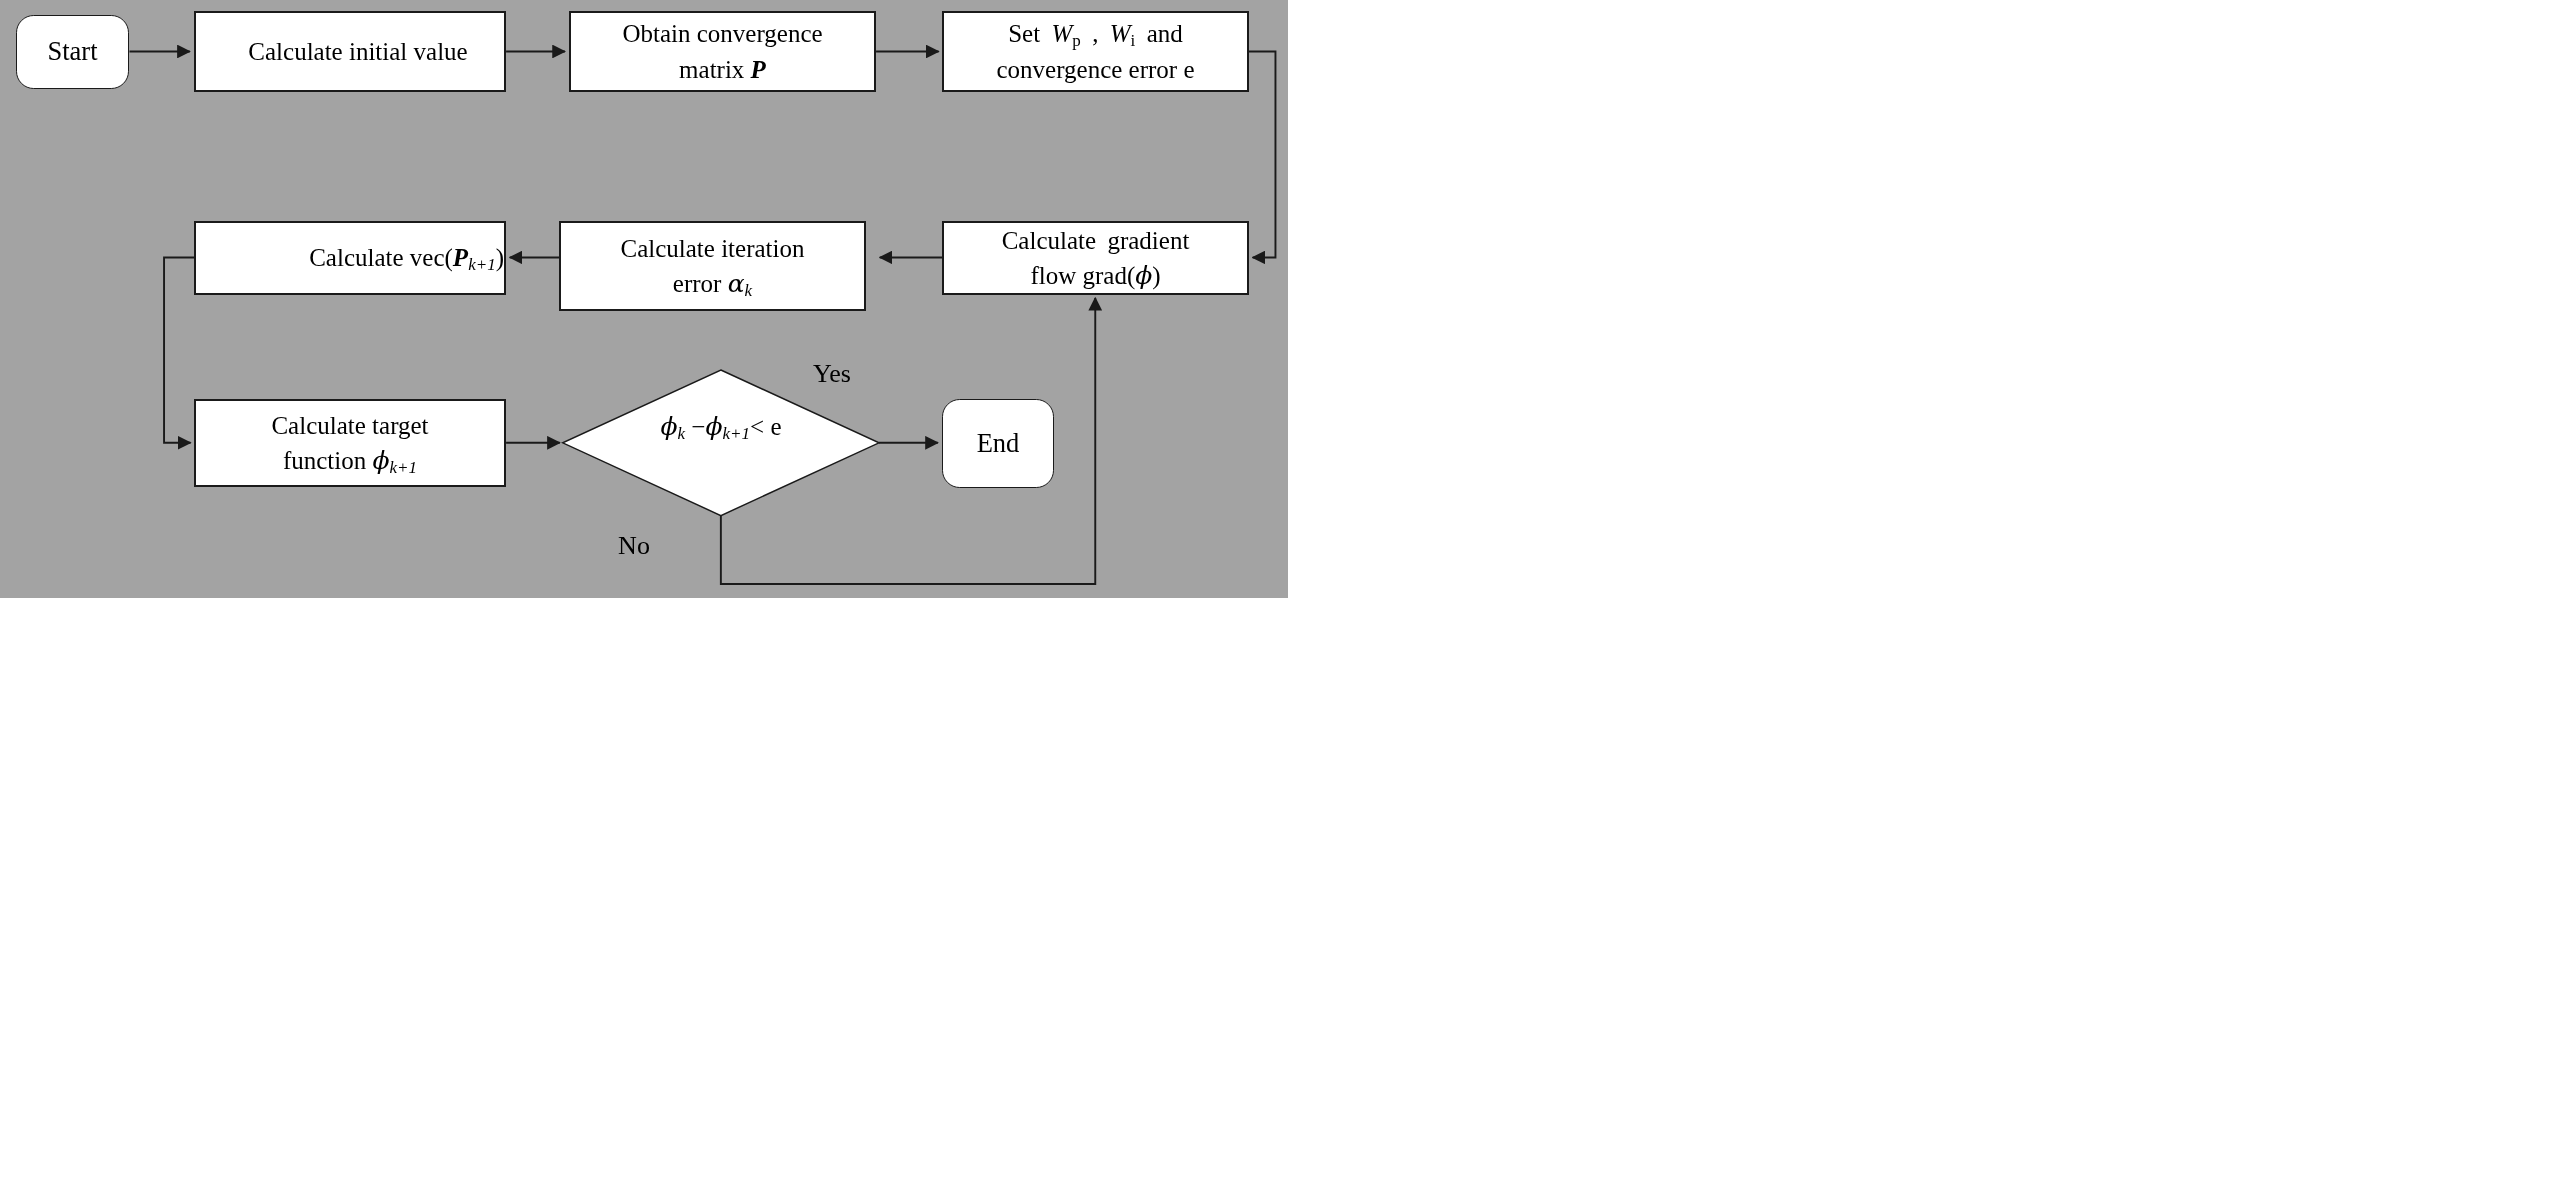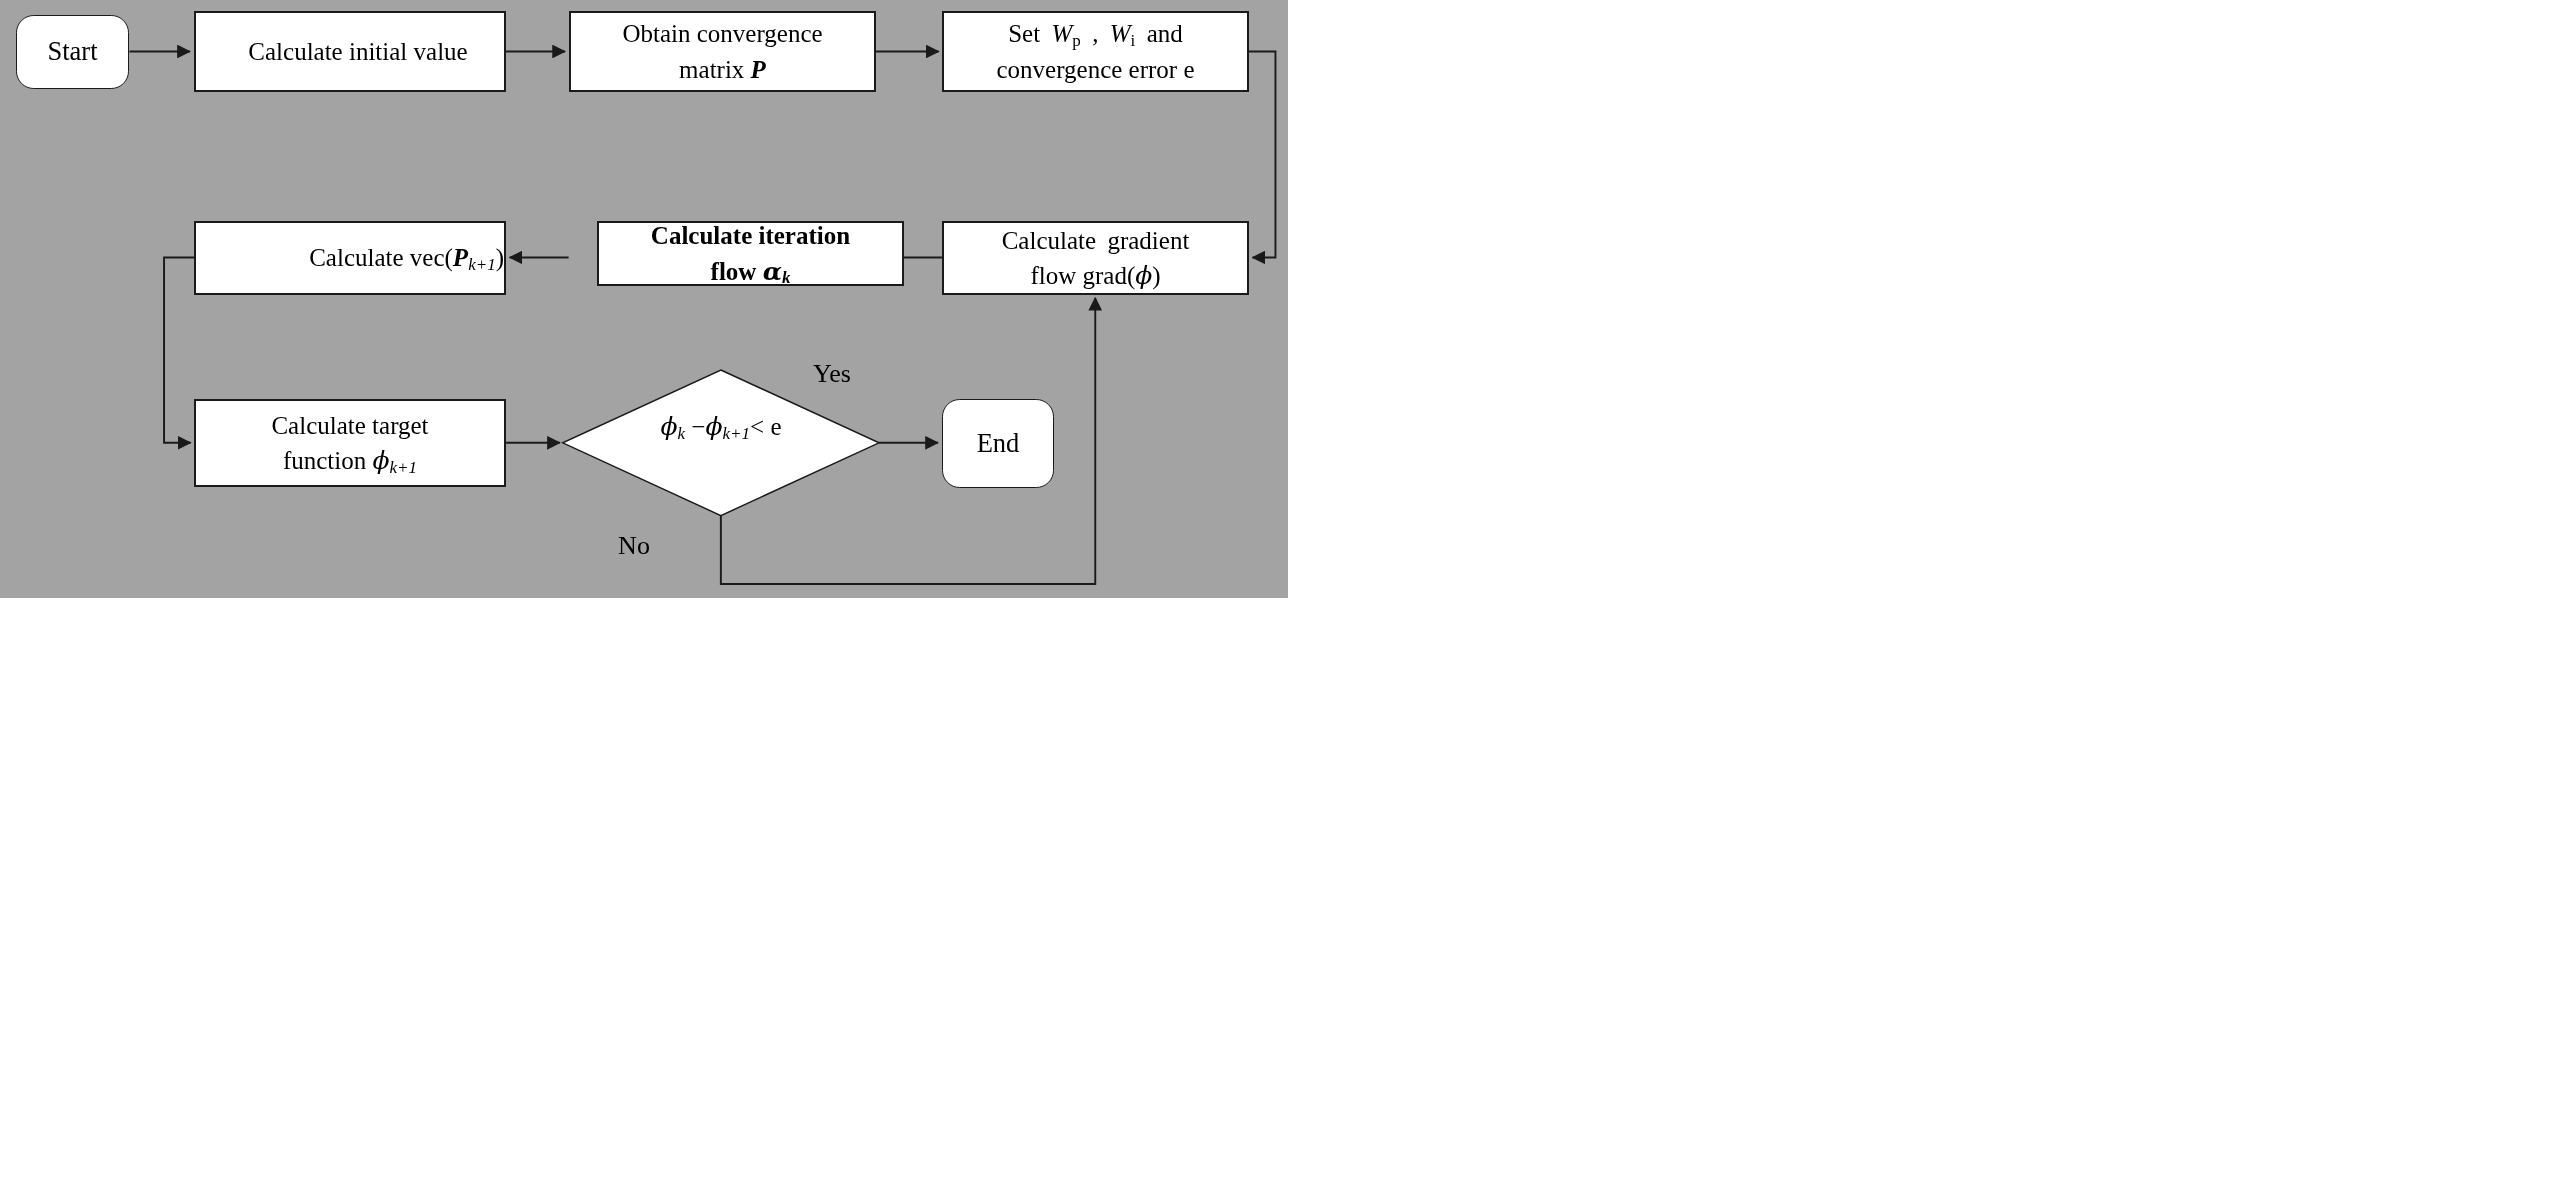--- a/index.html
+++ b/index.html
@@ -45,21 +45,21 @@
     position:absolute;font-size:26px;white-space:nowrap;
   }
   #label-yes{left:786px;top:359px;width:92px;text-align:center;}
   #label-no{left:588px;top:487px;width:92px;text-align:center;margin-top:44px;}
   
   #n-start{left:16px;top:14.7px;width:113px;height:74px;}
   #n-b2{left:194px;top:11px;width:312px;height:81px;padding-left:16px;}
   #n-b3{left:569px;top:11px;width:307px;height:81px;}
   #n-b4{left:942px;top:11px;width:307px;height:81px;}
   #n-b5{left:942px;top:221px;width:307px;height:74px;}
-  #n-b6{left:597px;top:221px;width:307px;height:65px;font-weight:bold;}
+  #n-b6{left:559px;top:221px;width:307px;height:90px;}
   #n-b7{left:194px;top:221px;width:312px;height:74px;align-items:flex-end;}
   #n-b8{left:194px;top:399px;width:312px;height:88px;}
   #n-end{left:942px;top:399px;width:112px;height:89px;}
 </style>
 </head>
 <body>
 
 <div class="canvas">
 
   <svg class="connectors" viewBox="0 0 1751 813" xmlns="http://www.w3.org/2000/svg">
@@ -101,21 +101,21 @@
     <span class="ln">convergence error e</span>
   </div>
 
   <div class="node" id="n-b5">
     <span class="ln wide-words">Calculate gradient</span>
     <span class="ln"><span>flow grad(</span><span class="greek">ϕ</span><span>)</span></span>
   </div>
 
   <div class="node" id="n-b6">
     <span class="ln">Calculate iteration</span>
-    <span class="ln"><span>flow </span><span class="greek">α</span><span class="sb">k</span></span>
+    <span class="ln"><span>error </span><span class="greek">α</span><span class="sb">k</span></span>
   </div>
 
   <div class="node" id="n-b7">
     <span class="ln"><span>Calculate vec(</span><span class="bi">P</span><span class="sb">k+1</span><span>)</span></span>
   </div>
 
   <div class="node" id="n-b8">
     <span class="ln">Calculate target</span>
     <span class="ln"><span>function </span><span class="greek">ϕ</span><span class="sb">k+1</span></span>
   </div>

